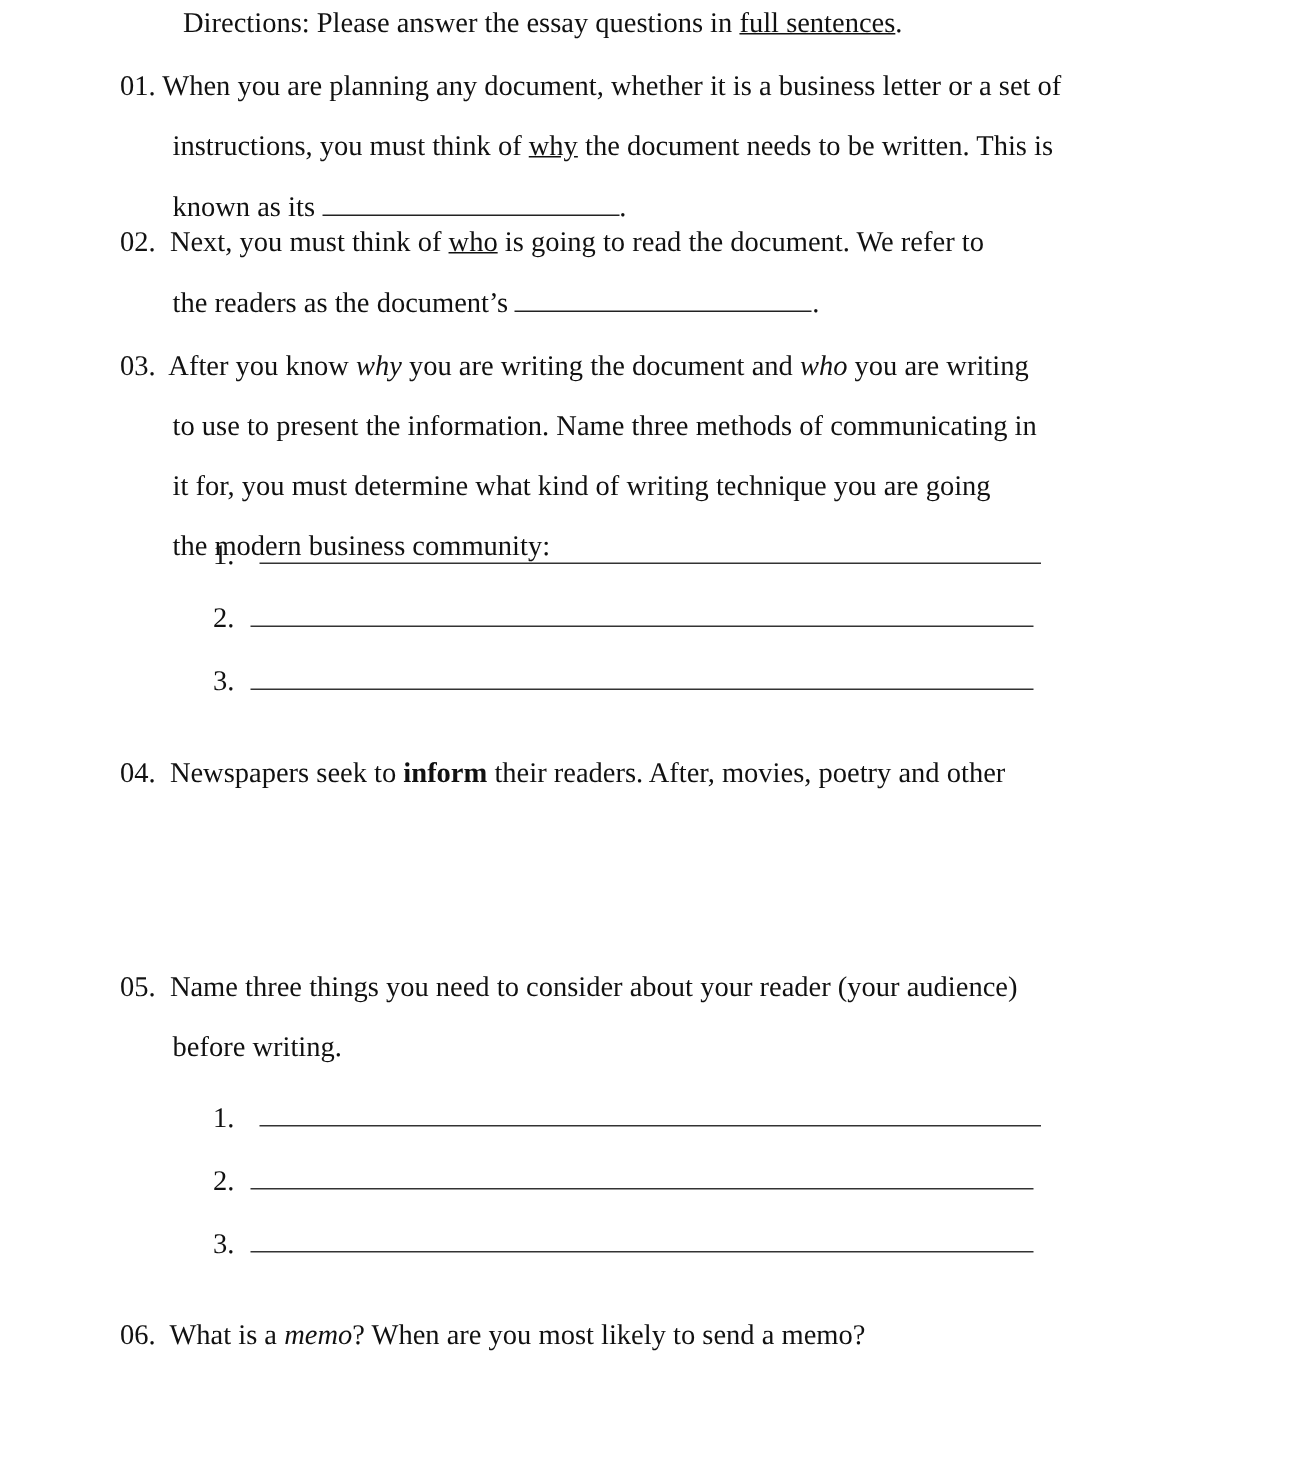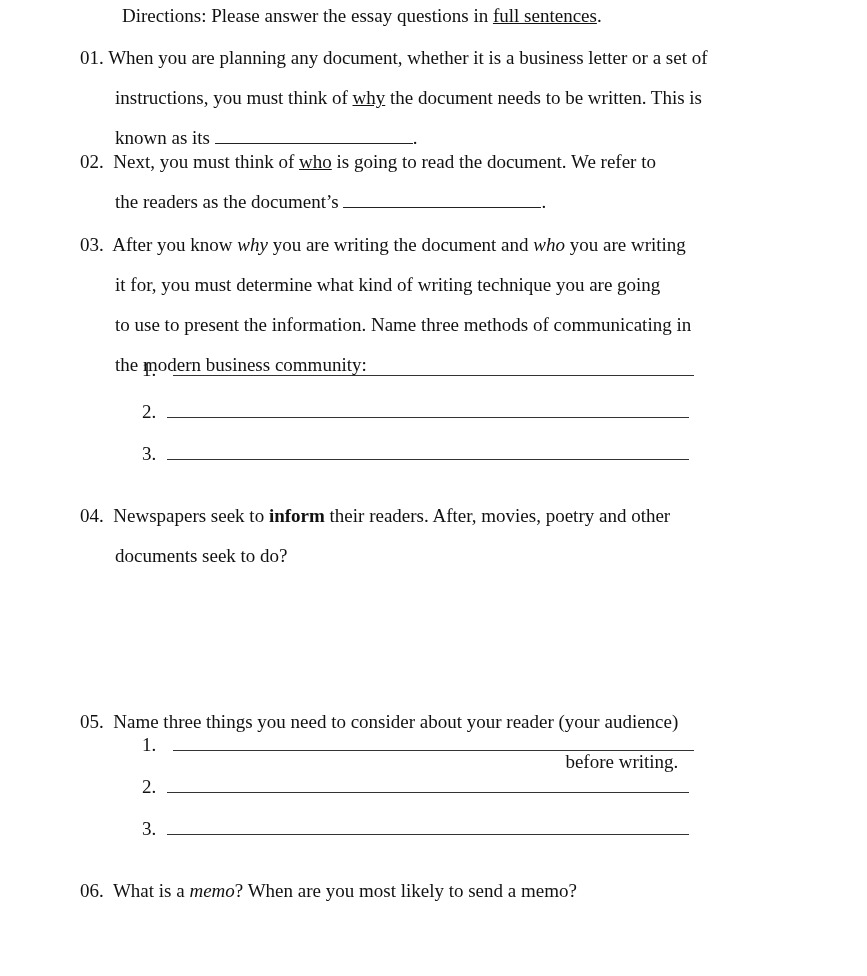--- a/index.html
+++ b/index.html
@@ -31,41 +31,40 @@
   <span class="line ind"><span>known as its </span><span class="blank" style="width:198px;"></span><span>.</span></span>
 </div>
 
 <div class="blk" style="top:151px;">
   <span class="line"><span>02.</span>&nbsp; <span>Next, you must think of </span><span class="u">who</span><span> is going to read the document.  We refer to</span></span>
   <span class="line ind"><span>the readers as the document’s </span><span class="blank" style="width:198px;"></span><span>.</span></span>
 </div>
 
 <div class="blk" style="top:234px;">
   <span class="line"><span>03.</span>&nbsp; <span>After you know </span><span class="i">why</span><span> you are writing the document and </span><span class="i">who</span><span> you are writing</span></span>
+  <span class="line ind">to use to present the information.  Name three methods of communicating in</span>
   <span class="line ind">it for, you must determine what kind of writing technique you are going</span>
-  <span class="line ind">to use to present the information.  Name three methods of communicating in</span>
   <span class="line ind">the modern business community:</span>
 </div>
 
 <div class="ans" style="left:142px; top:359px;">
   <span class="num" style="width:31px;">1.</span><span class="rule" style="width:521px;"></span>
 </div>
 <div class="ans" style="left:142px; top:401px;">
   <span class="num" style="width:25px;">2.</span><span class="rule" style="width:522px;"></span>
 </div>
 <div class="ans" style="left:142px; top:443px;">
   <span class="num" style="width:25px;">3.</span><span class="rule" style="width:522px;"></span>
 </div>
 
 <div class="blk" style="top:505px;">
   <span class="line"><span>04.</span>&nbsp; <span>Newspapers seek to </span><span class="b">inform</span><span> their readers.  After, movies, poetry and other</span></span>
-  <span class="line ind">documents seek to do?</span>
 </div>
 
-<div class="blk" style="top:711px;text-align:right;">
+<div class="blk" style="top:648px;">
   <span class="line"><span>05.</span>&nbsp; <span>Name three things you need to consider about your reader (your audience)</span></span>
   <span class="line ind">before writing.</span>
 </div>
 
 <div class="ans" style="left:142px; top:734px;">
   <span class="num" style="width:31px;">1.</span><span class="rule" style="width:521px;"></span>
 </div>
 <div class="ans" style="left:142px; top:776px;">
   <span class="num" style="width:25px;">2.</span><span class="rule" style="width:522px;"></span>
 </div>

